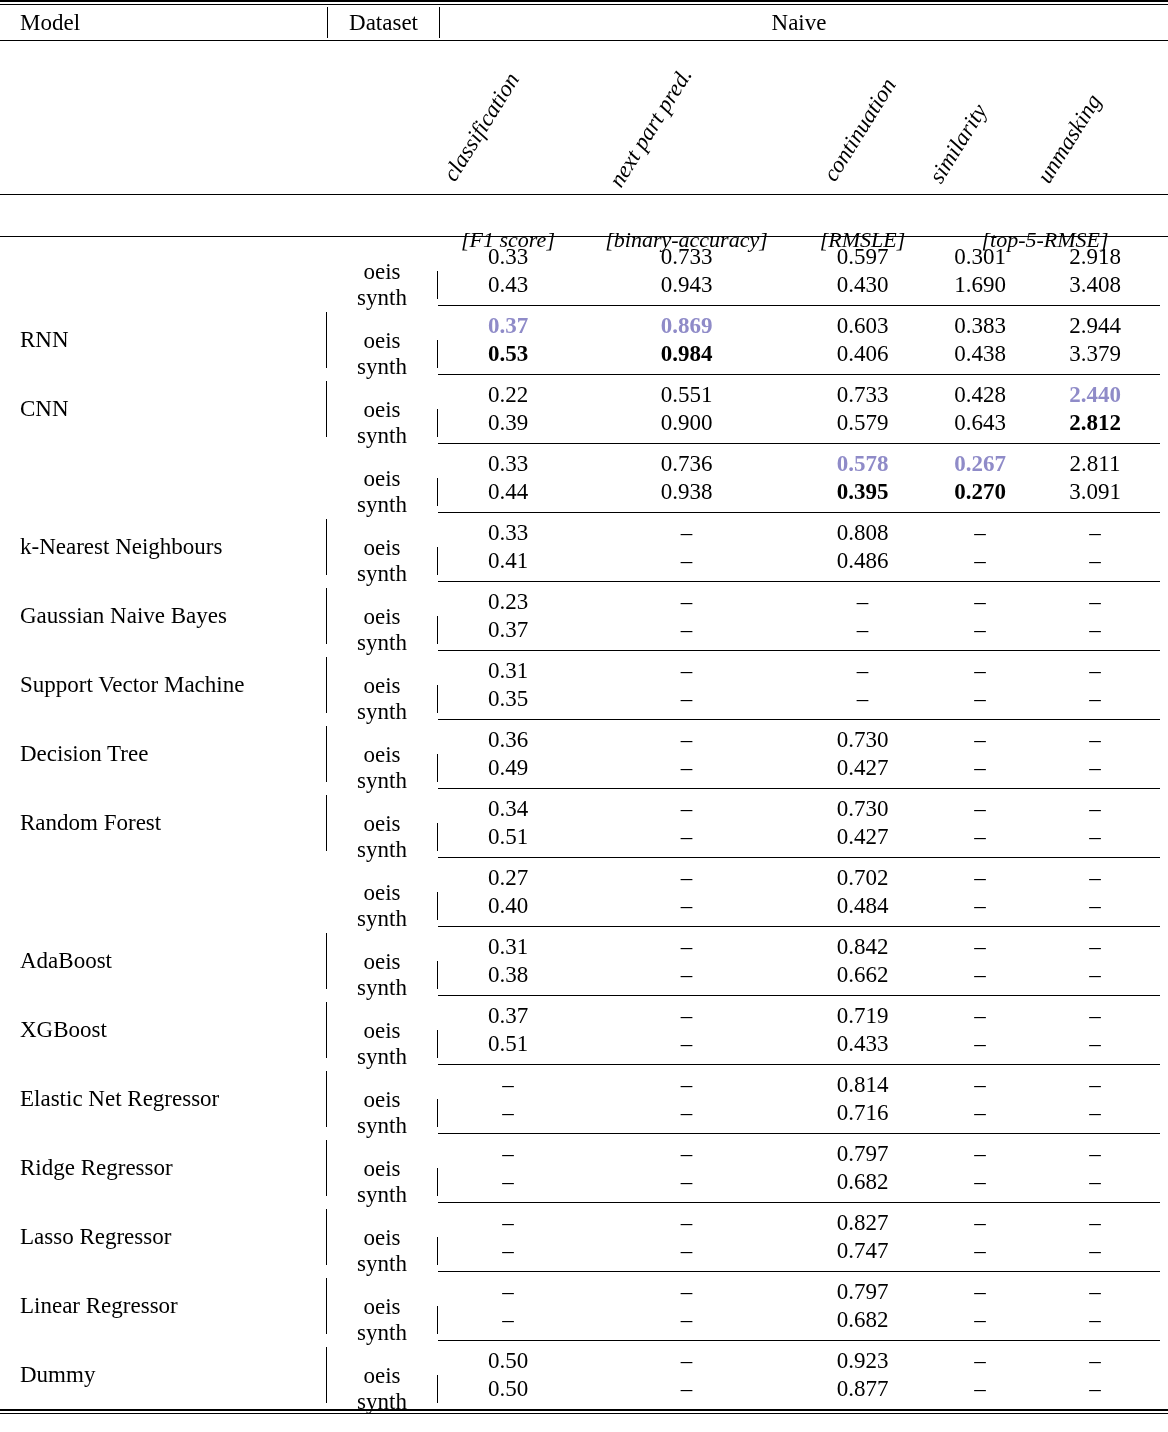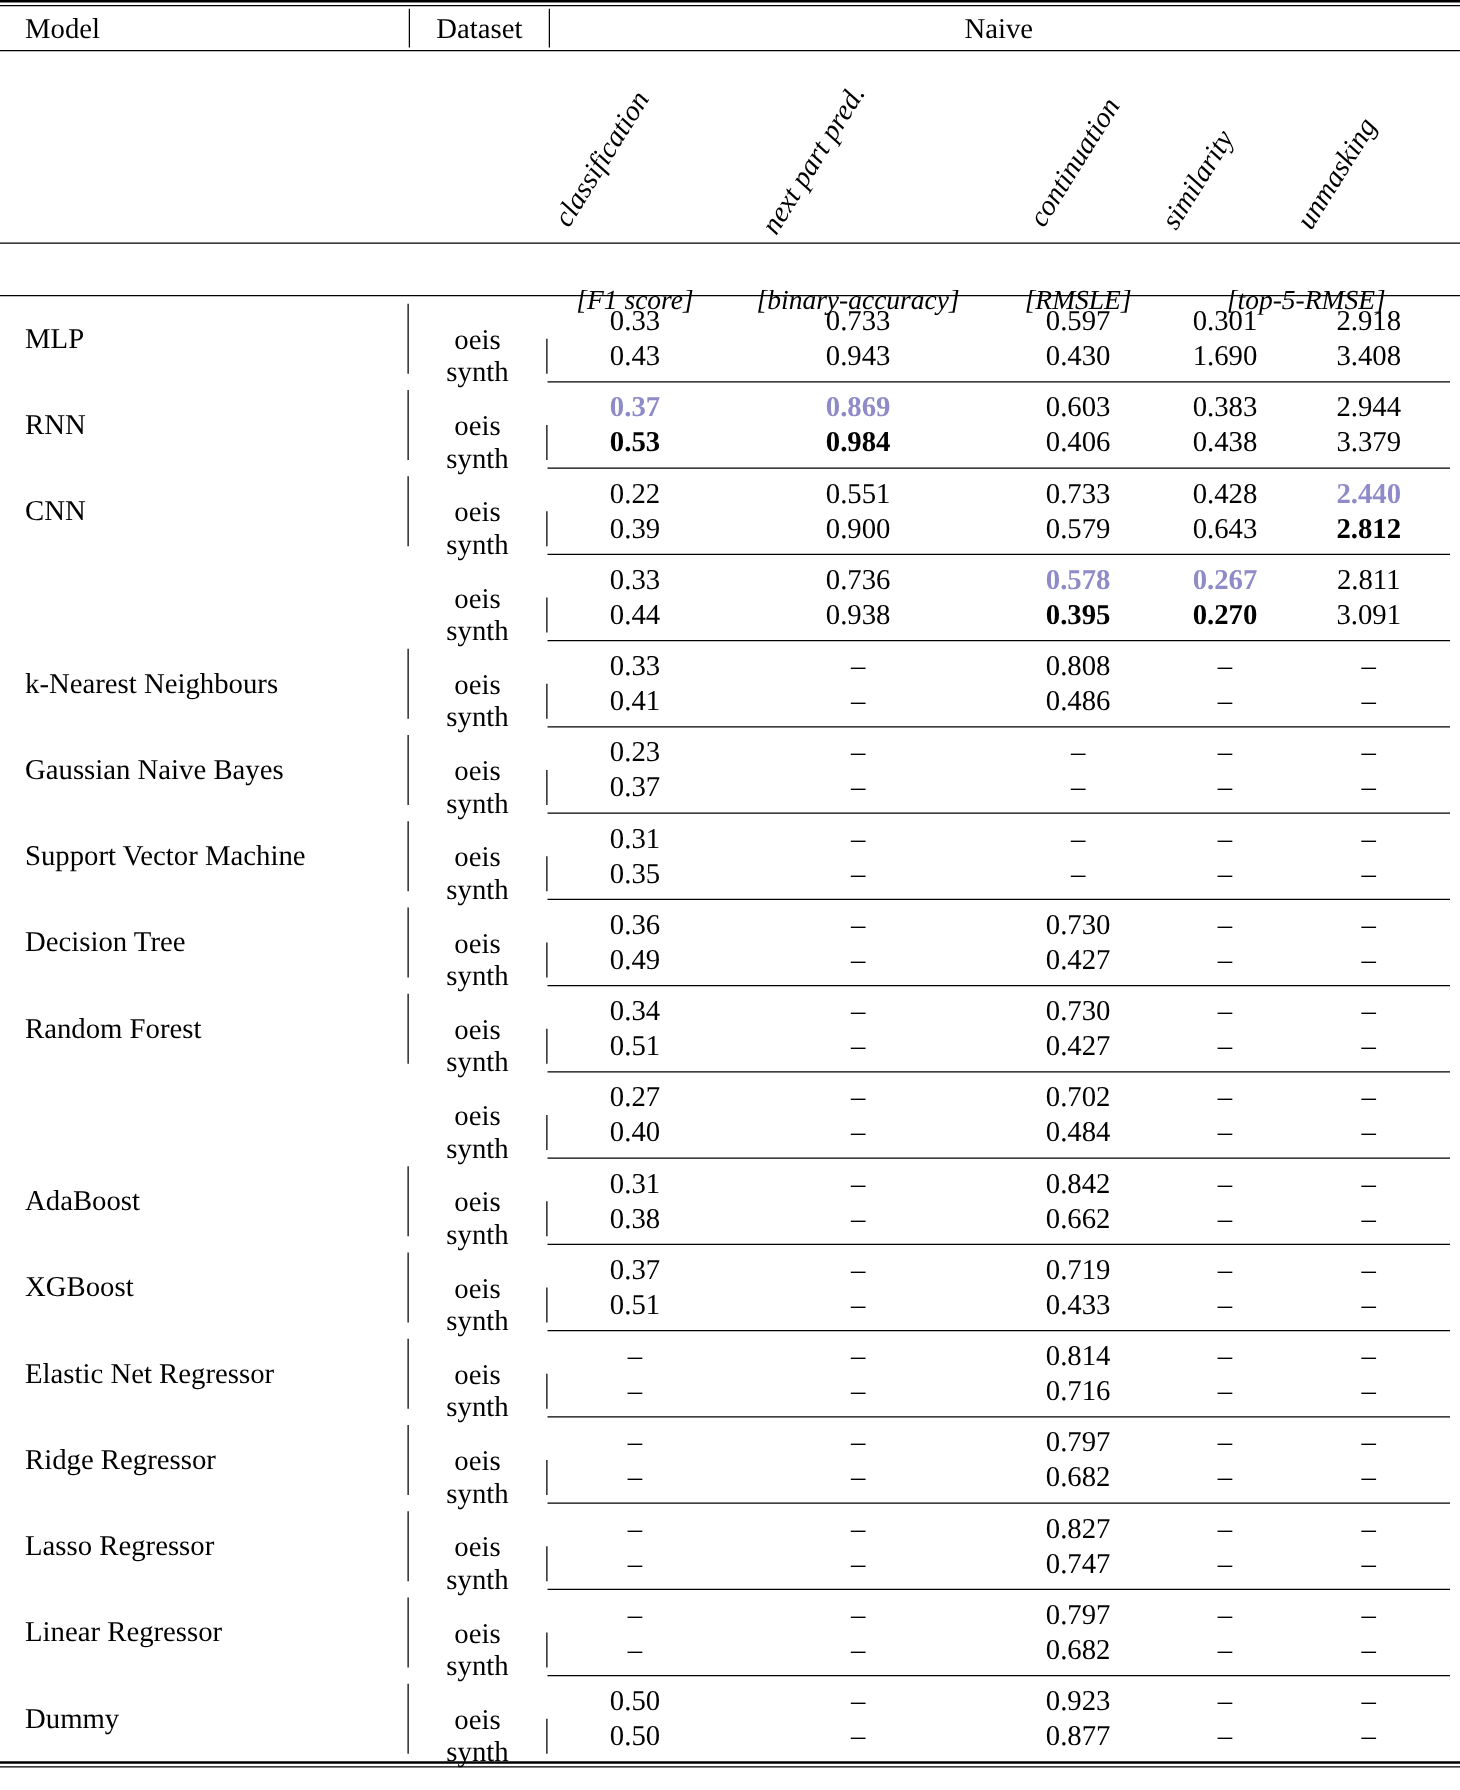--- a/index.html
+++ b/index.html
@@ -104,21 +104,20 @@
     <div class="metric metric-1">[F1 score]</div>
     <div class="metric metric-2">[binary-accuracy]</div>
     <div class="metric metric-3">[RMSLE]</div>
     <div class="metric metric-4">[top-5-RMSE]</div>
   </div>
 
   <div class="rule"></div>
 
   <div class="tbody">
       <div class="group">
-        <div class="model-cell">MLP</div>
         <div class="ds-cell">
           <div class="ds-line">oeis</div>
           <div class="ds-line">synth</div>
         </div>
         <div class="vcell" style="grid-area: 1 / 3;">0.33</div>
         <div class="vcell" style="grid-area: 1 / 4;">0.733</div>
         <div class="vcell" style="grid-area: 1 / 5;">0.597</div>
         <div class="vcell" style="grid-area: 1 / 6;">0.301</div>
         <div class="vcell" style="grid-area: 1 / 7;">2.918</div>
         <div class="vcell" style="grid-area: 2 / 3;">0.43</div>

